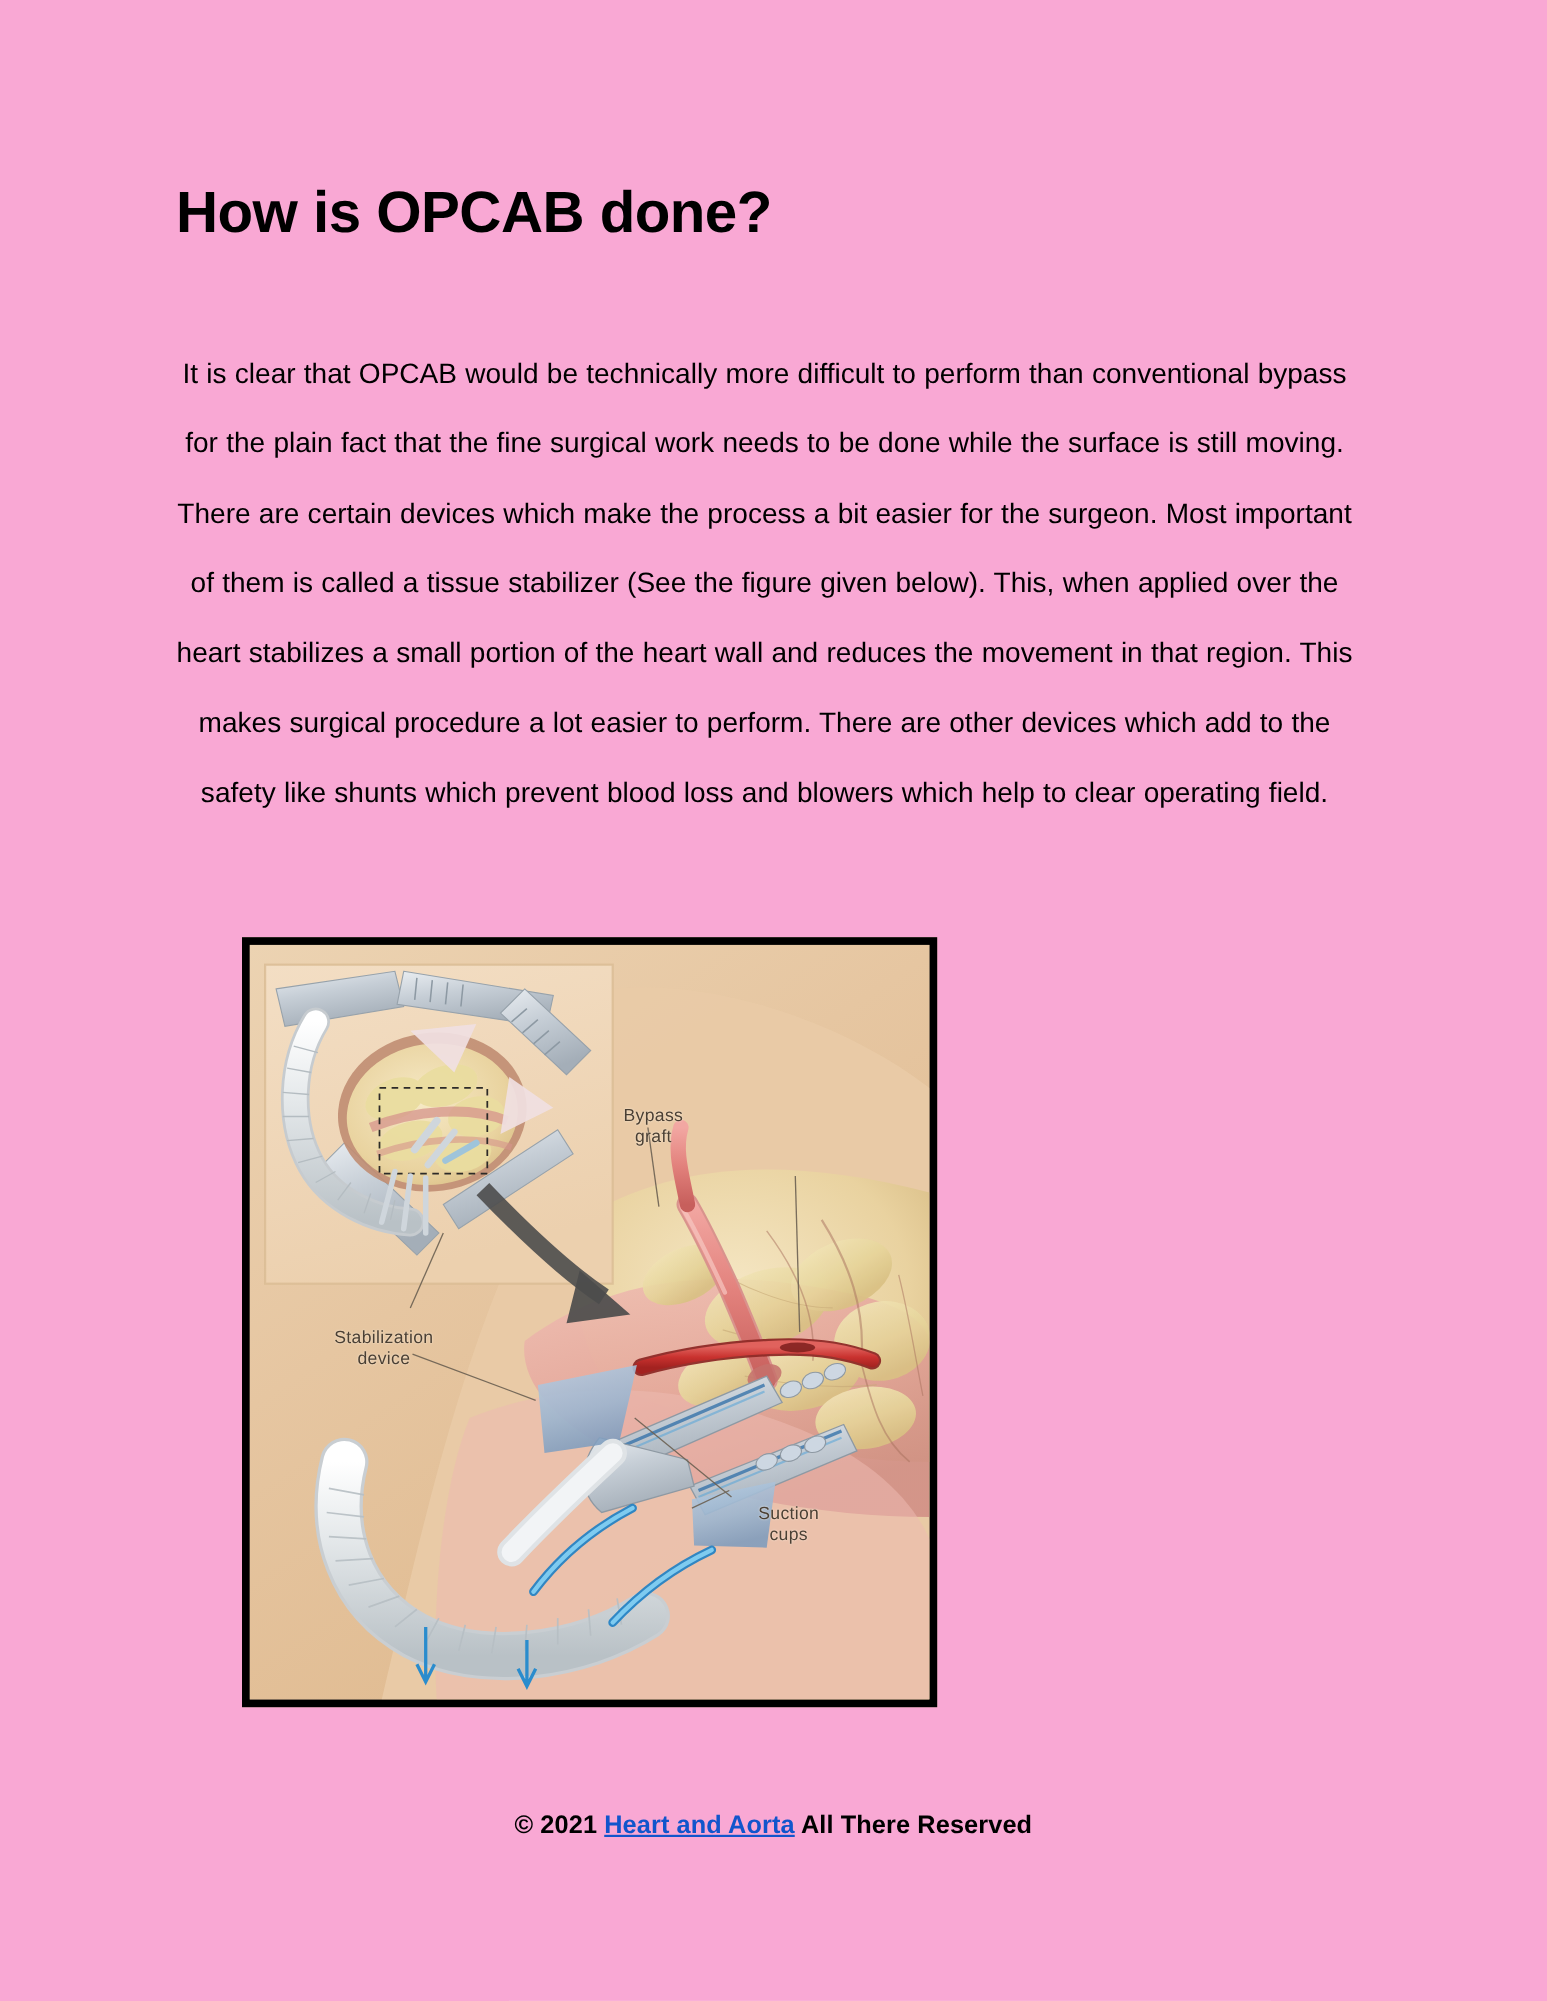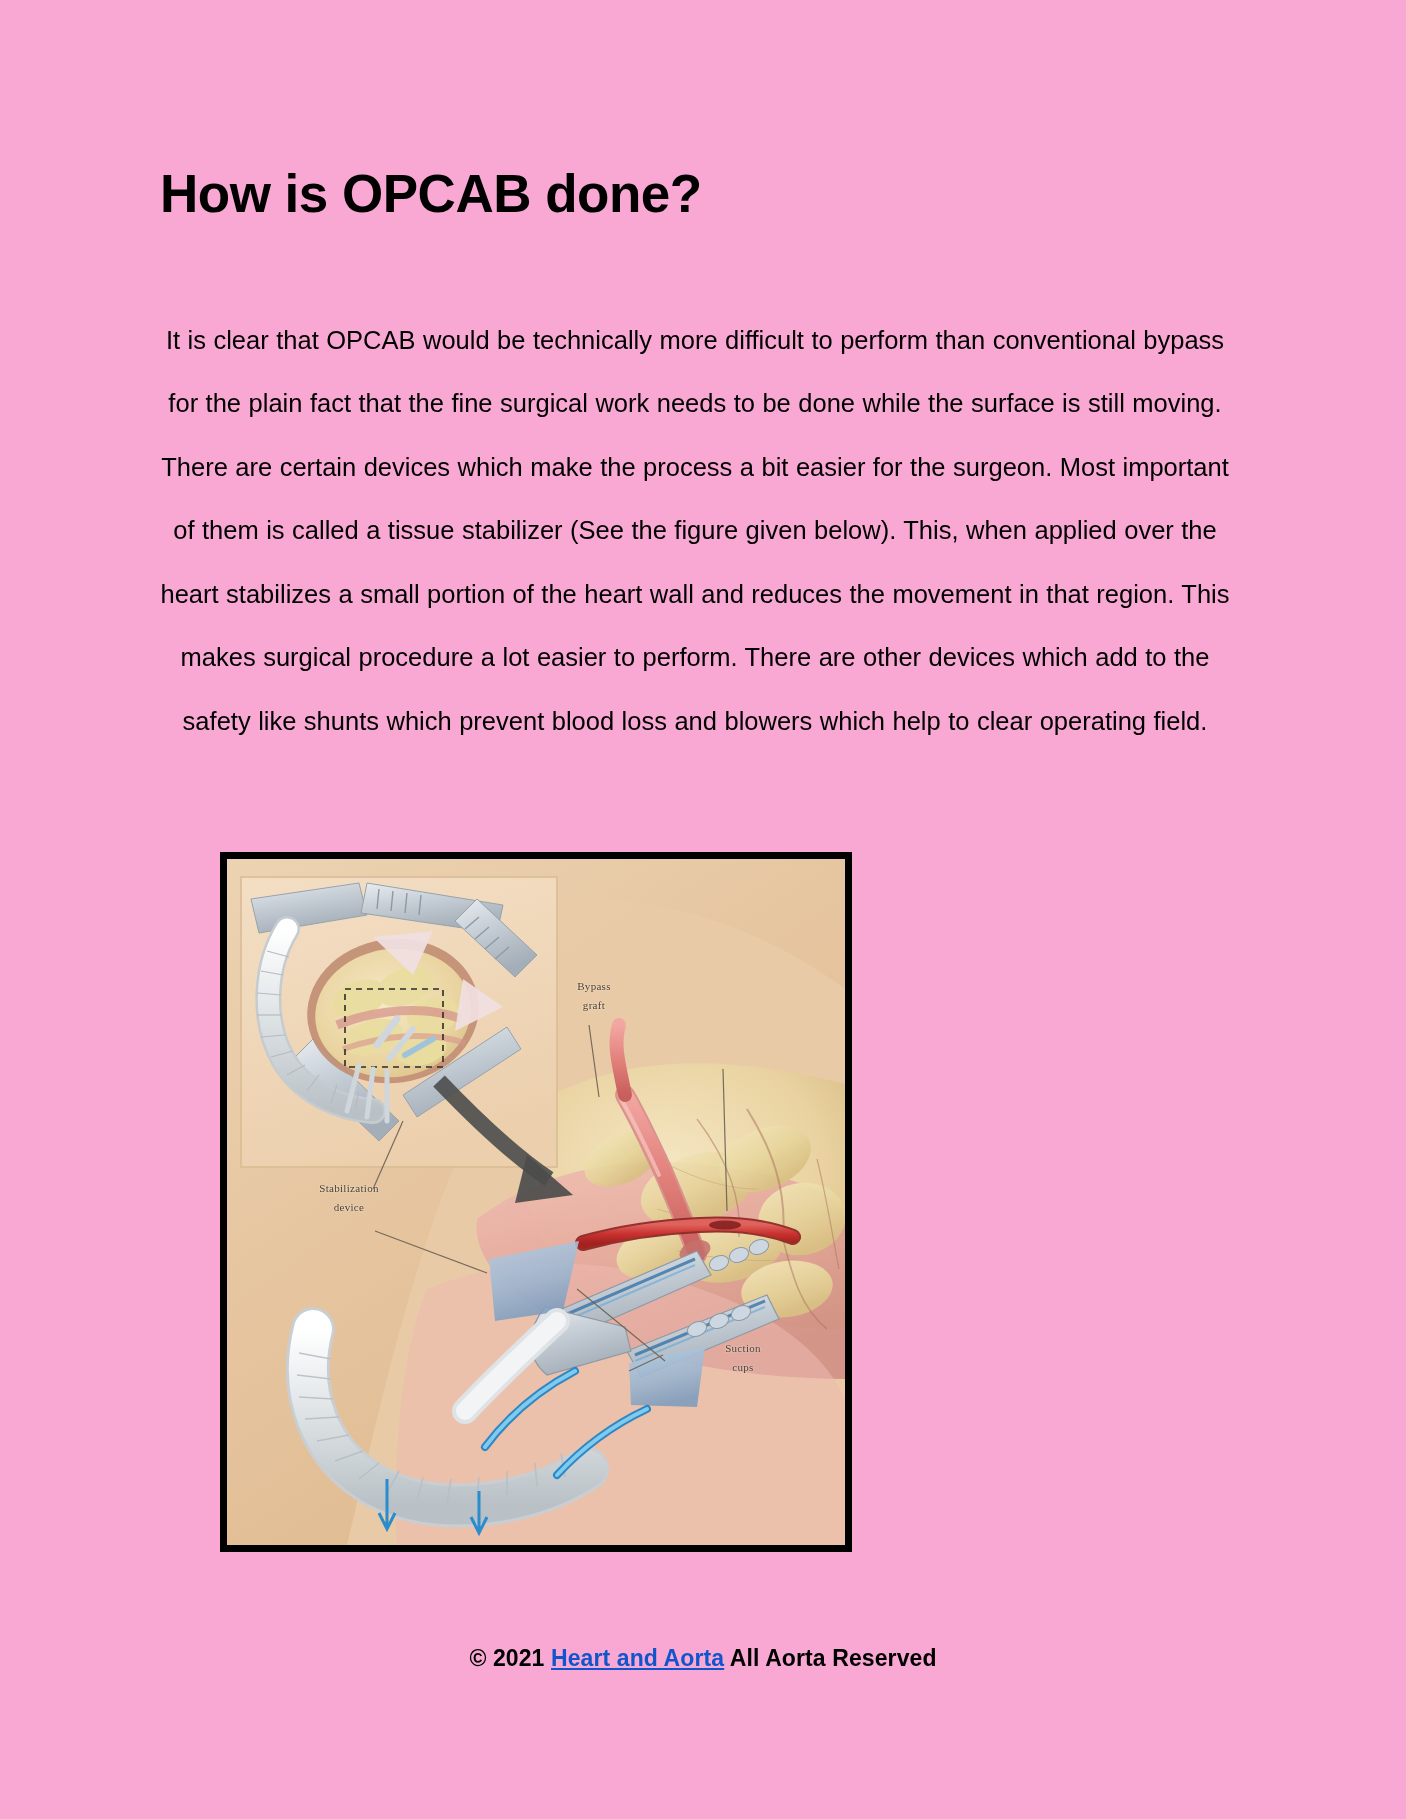--- a/index.html
+++ b/index.html
@@ -77,33 +77,34 @@
   }
   .fig-canvas {
     position: absolute;
     left: 0; top: 0;
     width: 100%;
     height: 100%;
     display: block;
   }
   .fig-label {
     position: absolute;
-    font-family: Liberation Serif, serif;
-    font-size: 11px;
+    font-family: Liberation Sans, sans-serif;
+    font-size: 16px;
     line-height: 19px;
     color: #4a3f33;
     text-align: center;
     letter-spacing: 0.3px;
     text-shadow: 0 0 2px rgba(255,248,235,0.85);
     pointer-events: none;
+    margin-top: 28px;
   }
   .lbl-bypass   { left: 318px; top: 118px; width: 98px; }
   .lbl-stenosis { left: 416px; top: 110px; width: 140px; }
   .lbl-stab     { left: 52px;  top: 320px; width: 140px; }
-  .lbl-suction  { left: 466px; top: 480px; width: 100px; }
+  .lbl-suction  { left: 440px; top: 480px; width: 100px; }
 
   
   .footer {
     position: absolute;
     left: 0;
     top: 1645px;
     width: 1406px;
     text-align: center;
     font-size: 23px;
     font-weight: bold;
@@ -379,16 +380,16 @@
       <div class="fig-label lbl-bypass">Bypass<br>graft</div>
 
 
       <div class="fig-label lbl-stab">Stabilization<br>device</div>
 
       <div class="fig-label lbl-suction">Suction<br>cups</div>
     </div>
   </div>
 
   <div class="footer">
-    <span class="seg">© 2021 </span><a class="footer-link" href="#">Heart and Aorta</a><span class="seg"> All Aorta Reserved</span>
+    <span class="seg">© 2021 </span><a class="footer-link" href="#">Heart and Aorta</a><span class="seg"> All There Reserved</span>
   </div>
 
 </div>
 
 </body></html>

